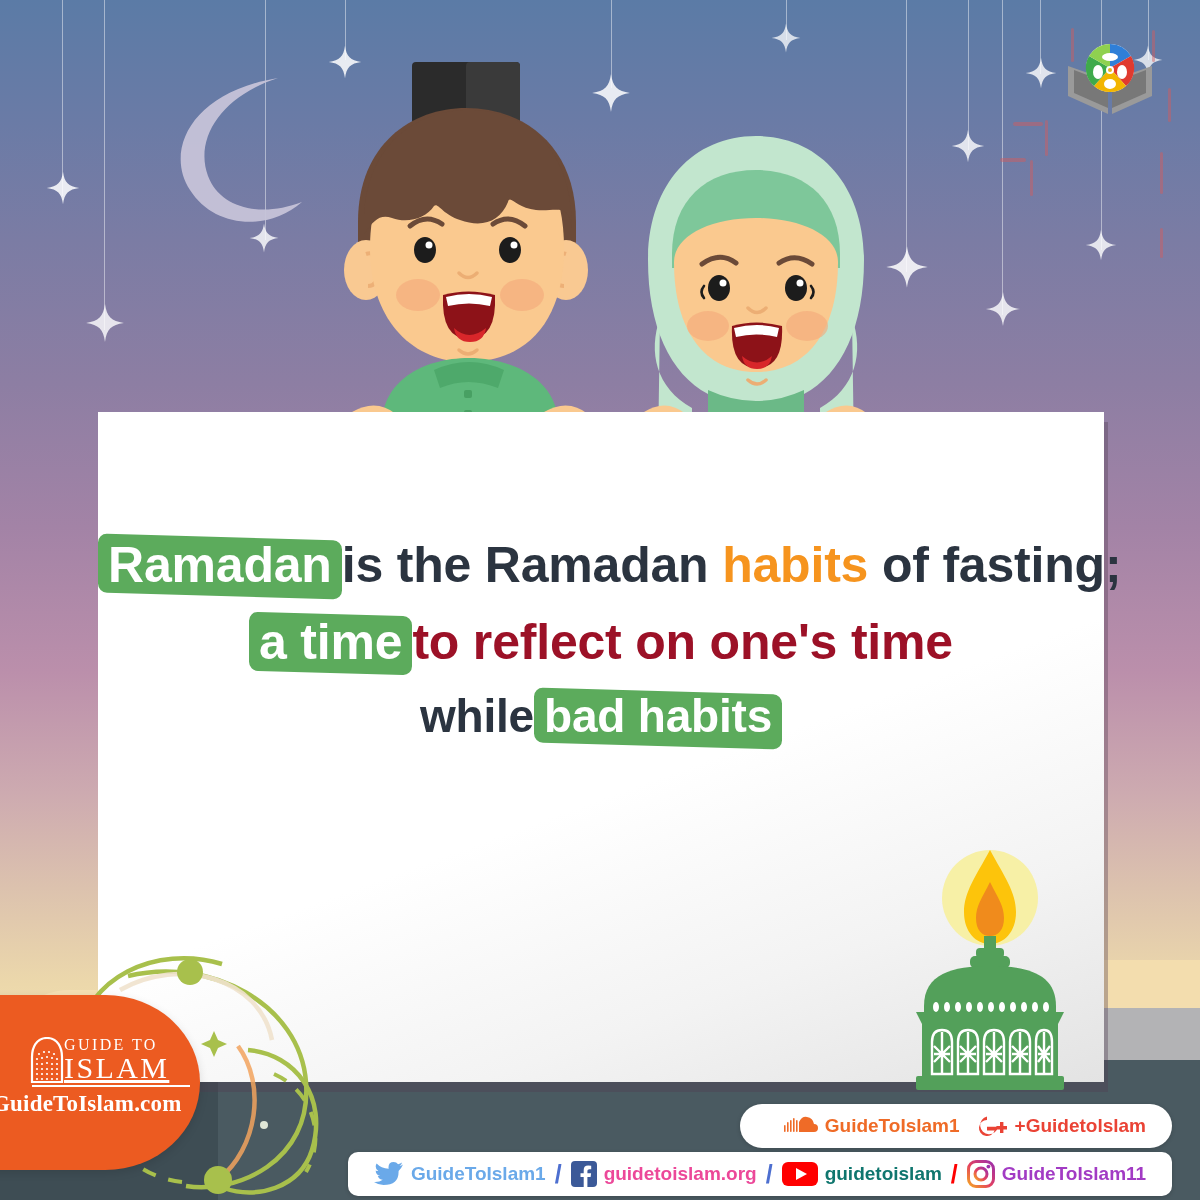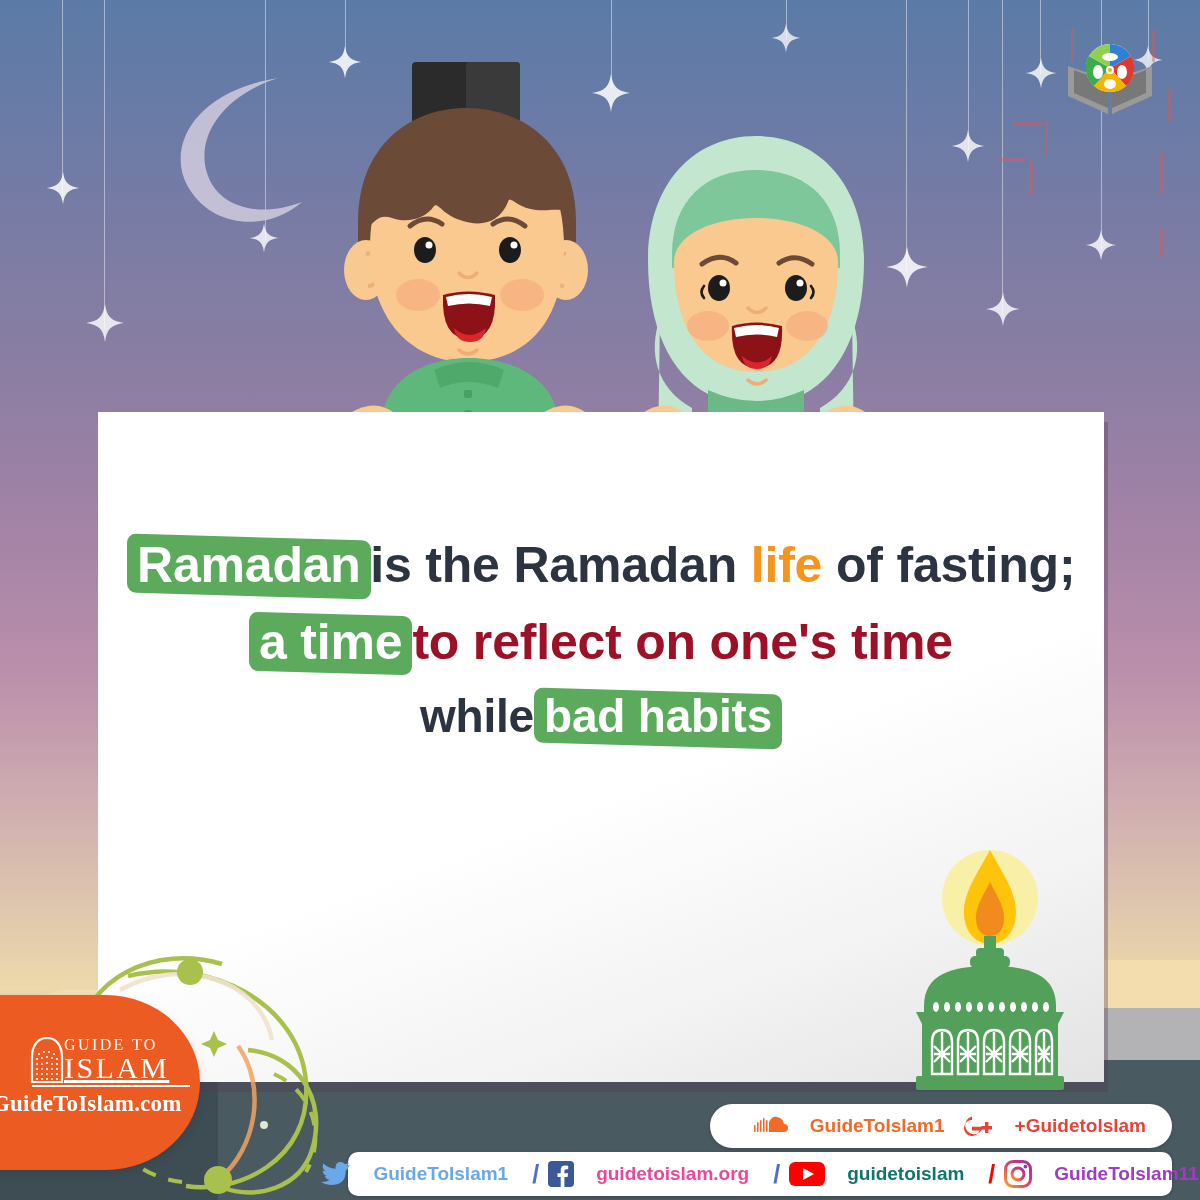--- a/index.html
+++ b/index.html
@@ -87,21 +87,21 @@
   
   .tlogo{position:absolute;right:42px;top:40px;width:96px;height:78px;}
 
   
   .socialtop{position:absolute;right:28px;bottom:52px;height:44px;
     background:#fff;border-radius:22px;display:flex;align-items:center;
     padding:0 26px 0 44px;gap:16px;box-shadow:0 1px 4px rgba(0,0,0,.18);}
   .socialbottom{position:absolute;left:348px;right:28px;bottom:4px;height:44px;
     background:#fff;border-radius:10px;display:flex;align-items:center;
     justify-content:center;gap:7px;box-shadow:0 1px 4px rgba(0,0,0,.18);}
-  .sgroup{display:flex;align-items:center;gap:22px;}
+  .sgroup{display:flex;align-items:center;gap:7px;}
   .sname{font-size:19px;font-weight:700;white-space:nowrap;}
   .sep{font-size:25px;font-weight:700;margin:0 2px;}
 </style>
 </head>
 <body>
 
 <div id="poster">
 
   <div class="strings">
     <div class="hstring" style="left:62px;height:196px;"></div>
@@ -301,21 +301,21 @@
         <path d="M110 238 L110 206 q0 -12 10 -12 q10 0 10 12 L130 238 Z"></path>
         <path d="M112 210 L128 226 M128 210 L112 226 M120 196 L120 238 M112 218 L128 218"></path>
         <path d="M136 238 L136 206 q0 -12 8 -12 q8 0 8 12 L152 238 Z"></path>
         <path d="M138 210 L150 226 M150 210 L138 226 M144 196 L144 238 M138 218 L150 218"></path>
       </g>
     </svg>
   </div>
 
   <div class="quote">
     <div class="qline l1">
-      <span class="hl"><span>Ramadan</span></span><span>is the Ramadan</span> <span class="orange">life</span> <span>of fasting;</span>
+      <span class="hl"><span>Ramadan</span></span><span>is the Ramadan</span> <span class="orange">habits</span> <span>of fasting;</span>
     </div>
     <div class="qline l2">
       <span class="hl"><span>a time</span></span><span class="maroon">to reflect on one's time</span>
     </div>
     <div class="qline l4">
       <span>while</span><span class="hl"><span>bad habits</span></span>
     </div>
   </div>
 
   <div class="swirls">

